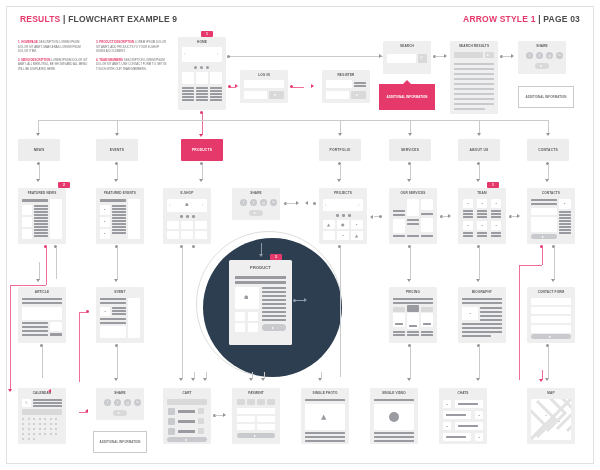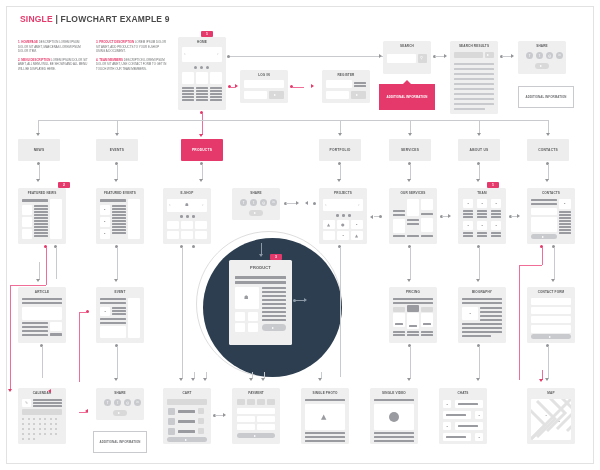--- a/index.html
+++ b/index.html
@@ -105,23 +105,28 @@
   .caldot { position:absolute; width:2.2px;height:2.2px; background:#cfcfcf; }
 </style>
 </head>
 <body>
 
 <div id="canvas">
 
   <div class="frame-border" style="left:6px;top:6px;width:588px;height:458px;"></div>
 
   <div class="header h-left">
-    <span class="pink">SINGLE</span>
+    <span class="pink">RESULTS</span>
     <span class="grey">|</span>
     <span class="grey">FLOWCHART EXAMPLE 9</span>
+  </div>
+  <div class="header h-right">
+    <span class="pink">ARROW STYLE 1</span>
+    <span class="grey">|</span>
+    <span class="grey">PAGE 03</span>
   </div>
 
   <div class="txtcol" style="left:18px;top:40px;">
     <p><span class="ttl">1. HOMEPAGE</span>
        <span class="bdy">DESCRIPTION LOREM IPSUM DOLOR SIT AMET, MAECENAS LOREM IPSUM DOLOR ITEM.</span></p>
     <p><span class="ttl">2. MENU DESCRIPTION</span>
        <span class="bdy">LOREM IPSUM DOLOR SIT AMET, ALL MENU WILL BE SHOWN AND ALL MENU WILL BE DISPLAYED HERE.</span></p>
   </div>
   <div class="txtcol" style="left:96px;top:40px;">
     <p><span class="ttl">3. PRODUCT DESCRIPTION</span>

